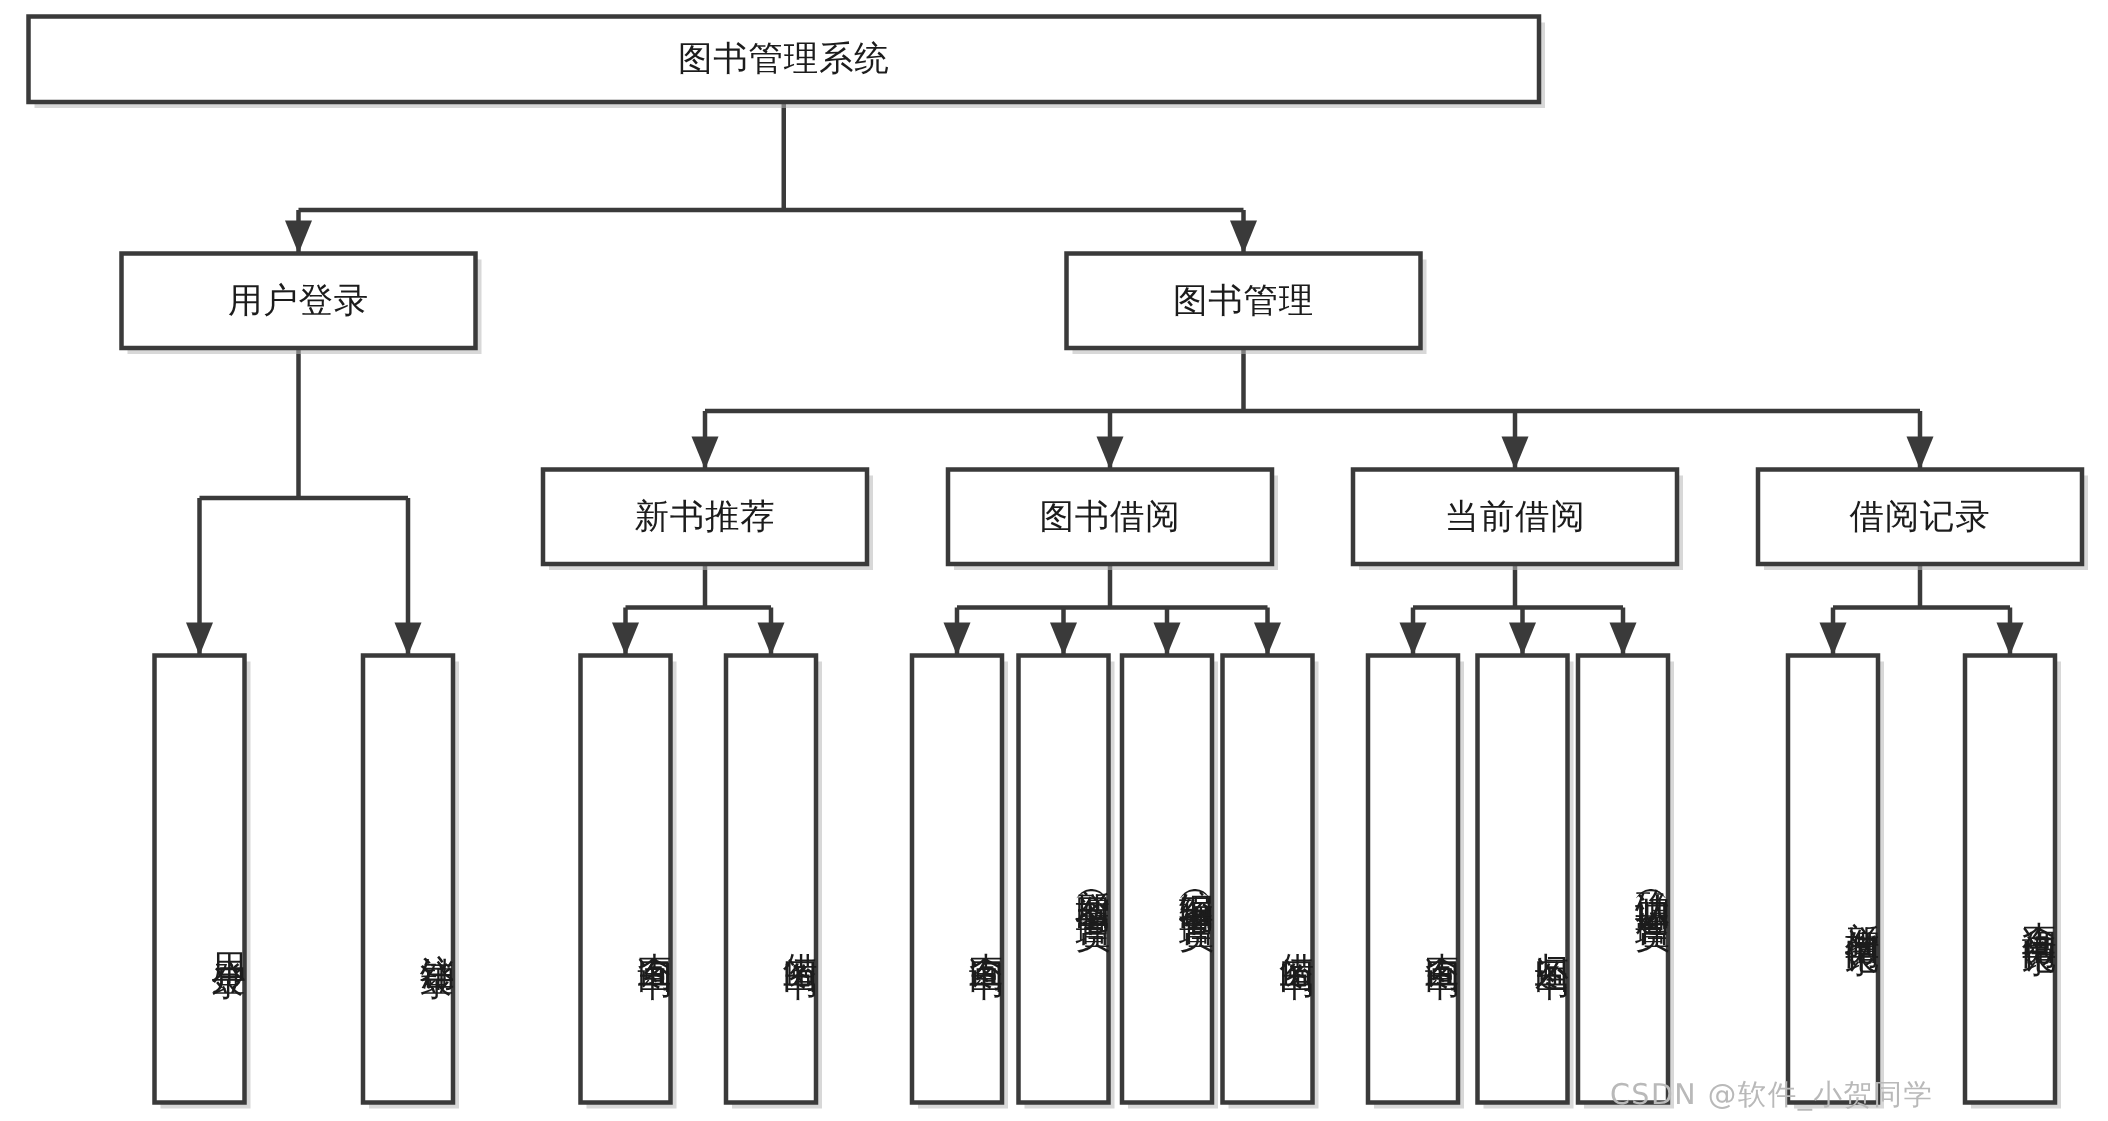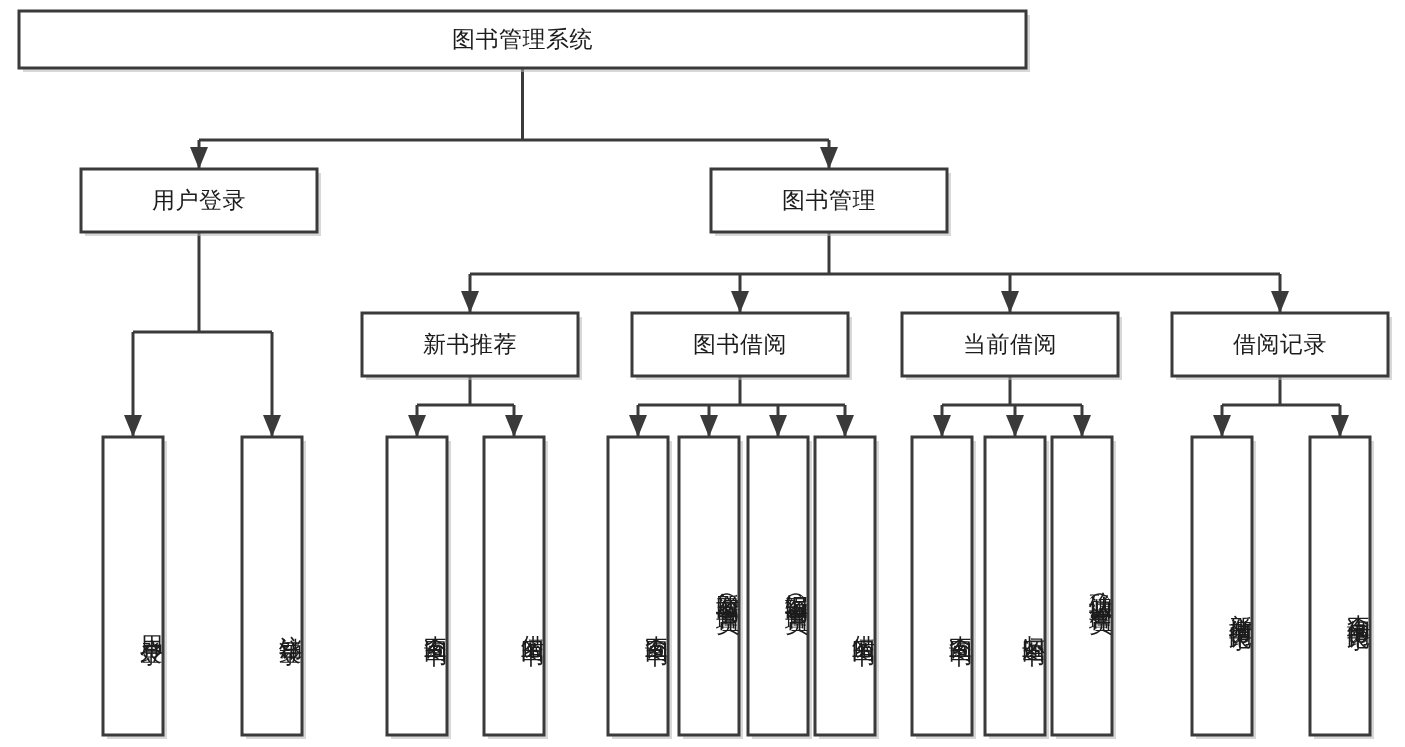--- a/index.html
+++ b/index.html
@@ -205,13 +205,14 @@
       <div class="leaf-label" style="left: 679px; top: 443px; width: 60px; height: 288px;">新增图书（管理员）</div>
       <div class="leaf-label" style="left: 748px; top: 443px; width: 60px; height: 288px;">编辑图书（管理员）</div>
       <div class="leaf-label" style="left: 815px; top: 515px; width: 60px; height: 216px;">借阅图书</div>
       <div class="leaf-label" style="left: 912px; top: 515px; width: 60px; height: 216px;">查询图书</div>
       <div class="leaf-label" style="left: 985px; top: 515px; width: 60px; height: 216px;">归还图书</div>
       <div class="leaf-label" style="left: 1052px; top: 443px; width: 60px; height: 288px;">确认归还（管理员）</div>
       <div class="leaf-label" style="left: 1192px; top: 479px; width: 60px; height: 252px;">新增借阅记录</div>
       <div class="leaf-label" style="left: 1310px; top: 479px; width: 60px; height: 252px;">查询借阅记录</div>
     </div>
 
+  <div class="watermark">CSDN @软件_小贺同学</div>
 </div>
 
 </body></html>

